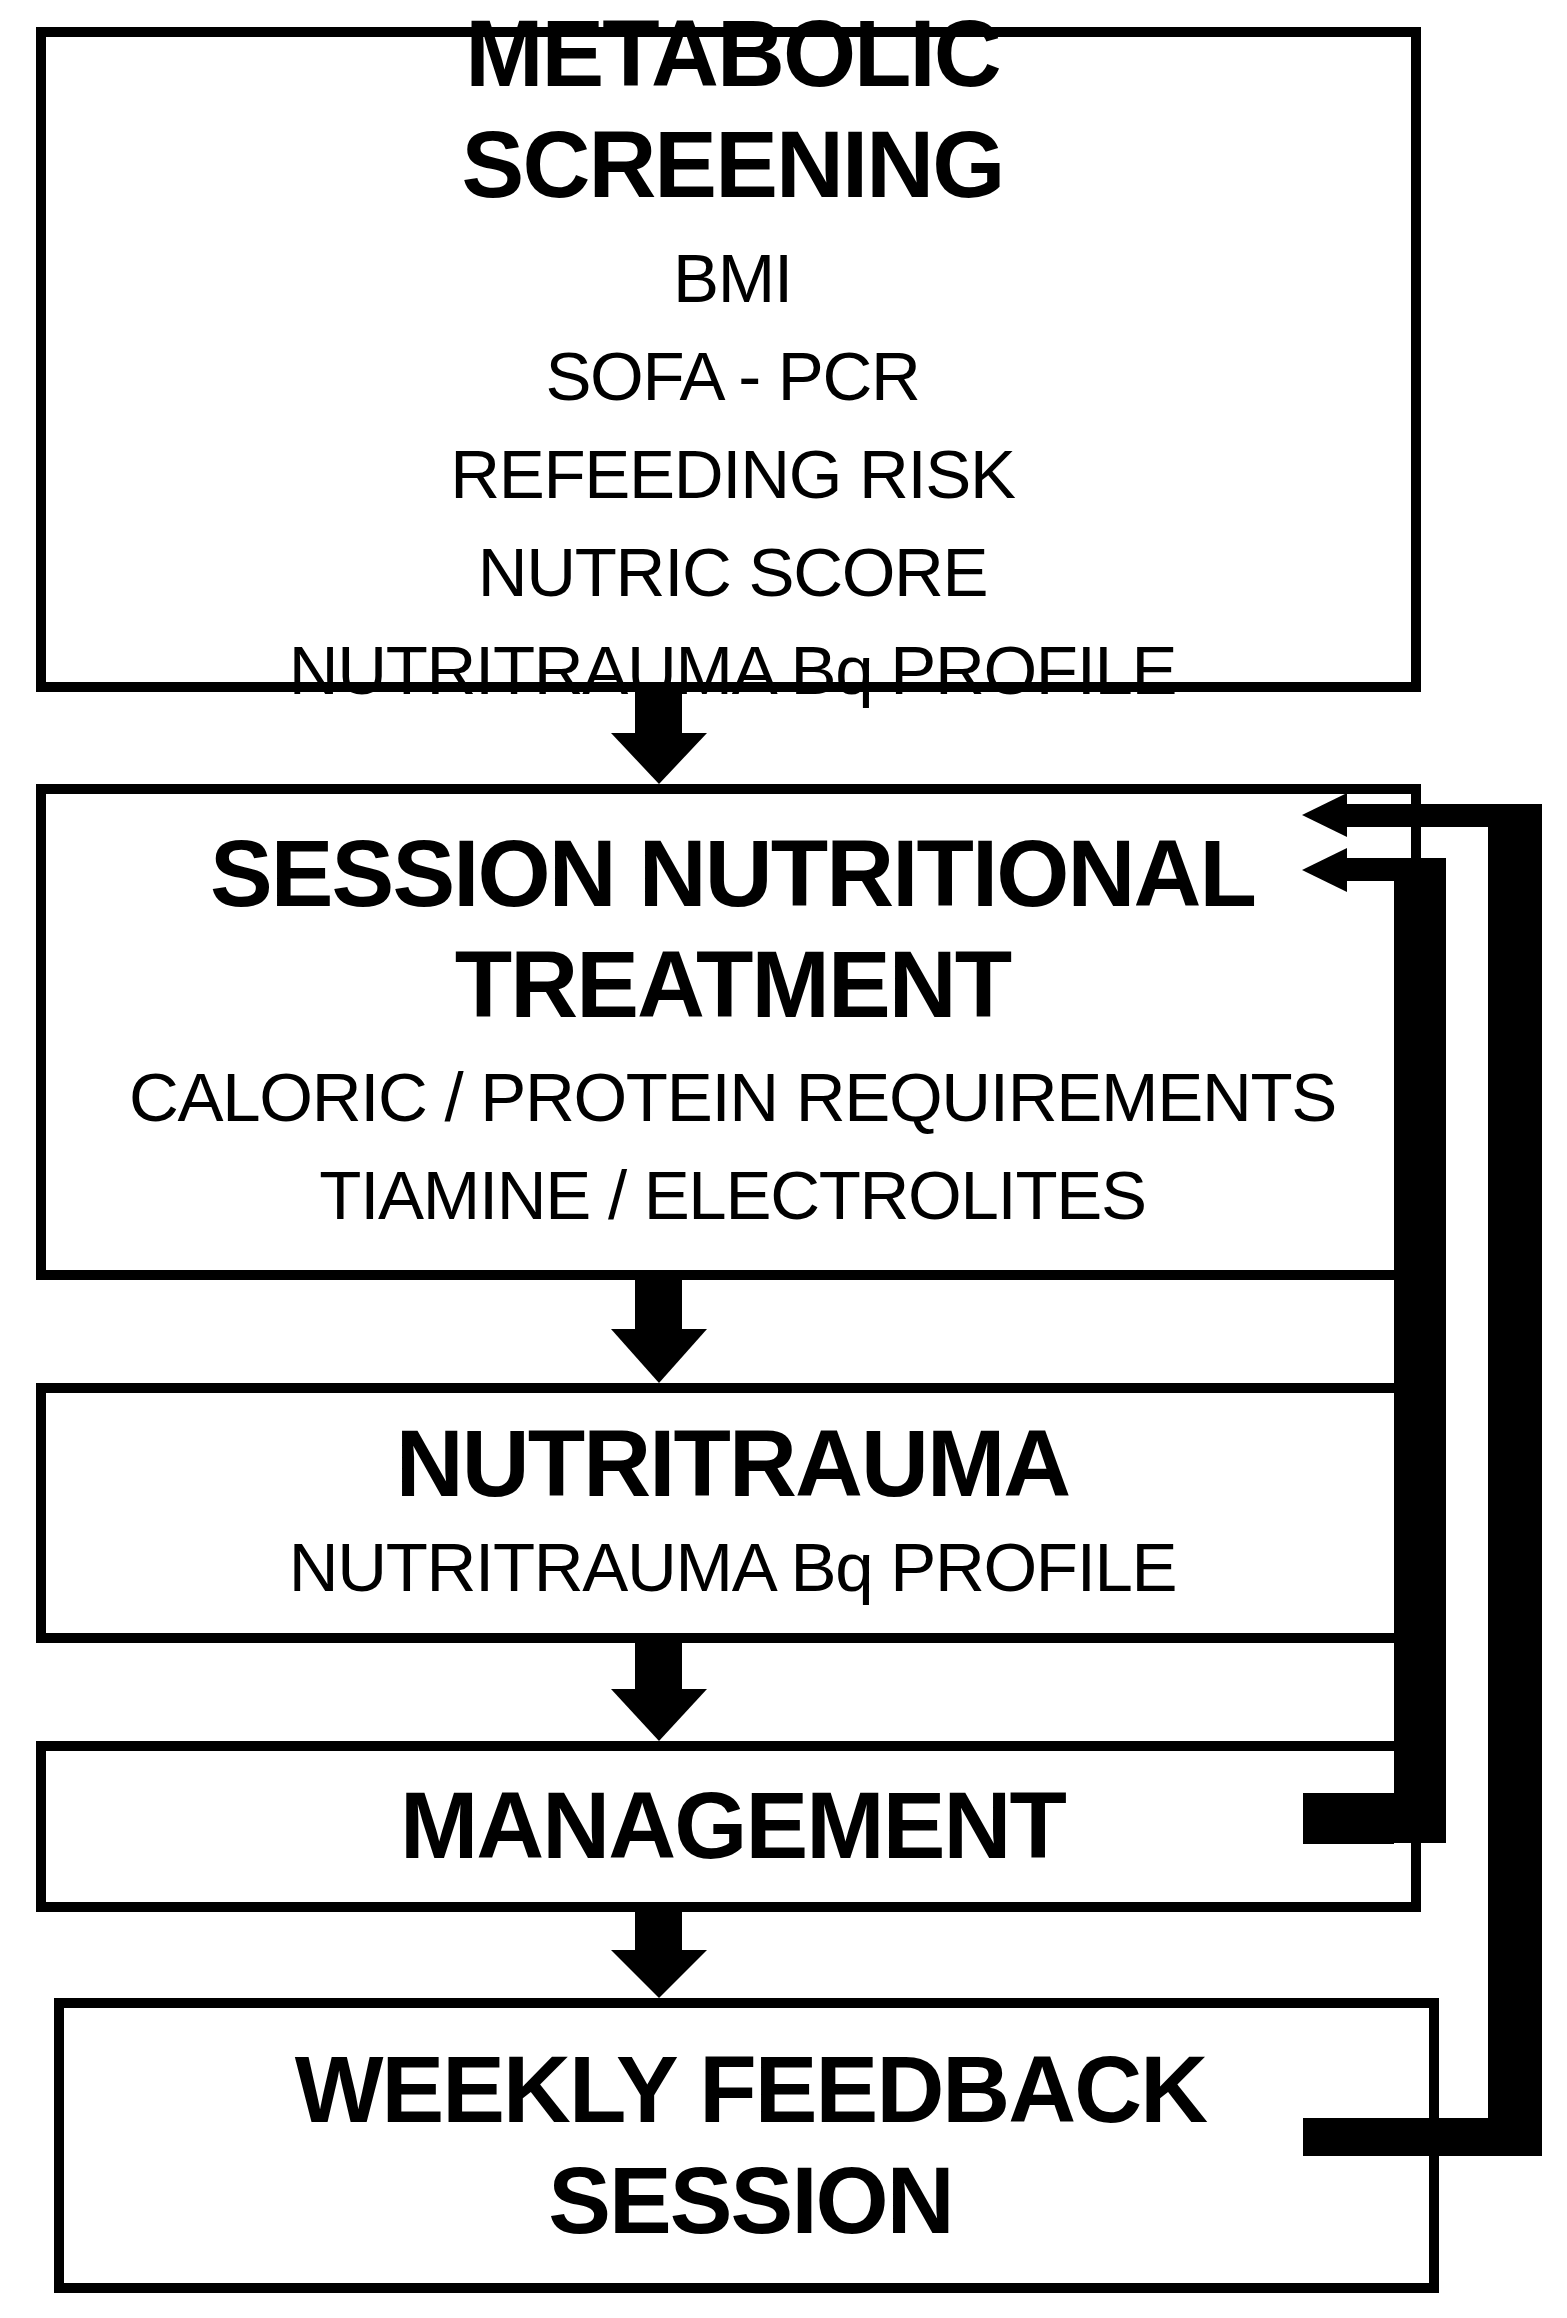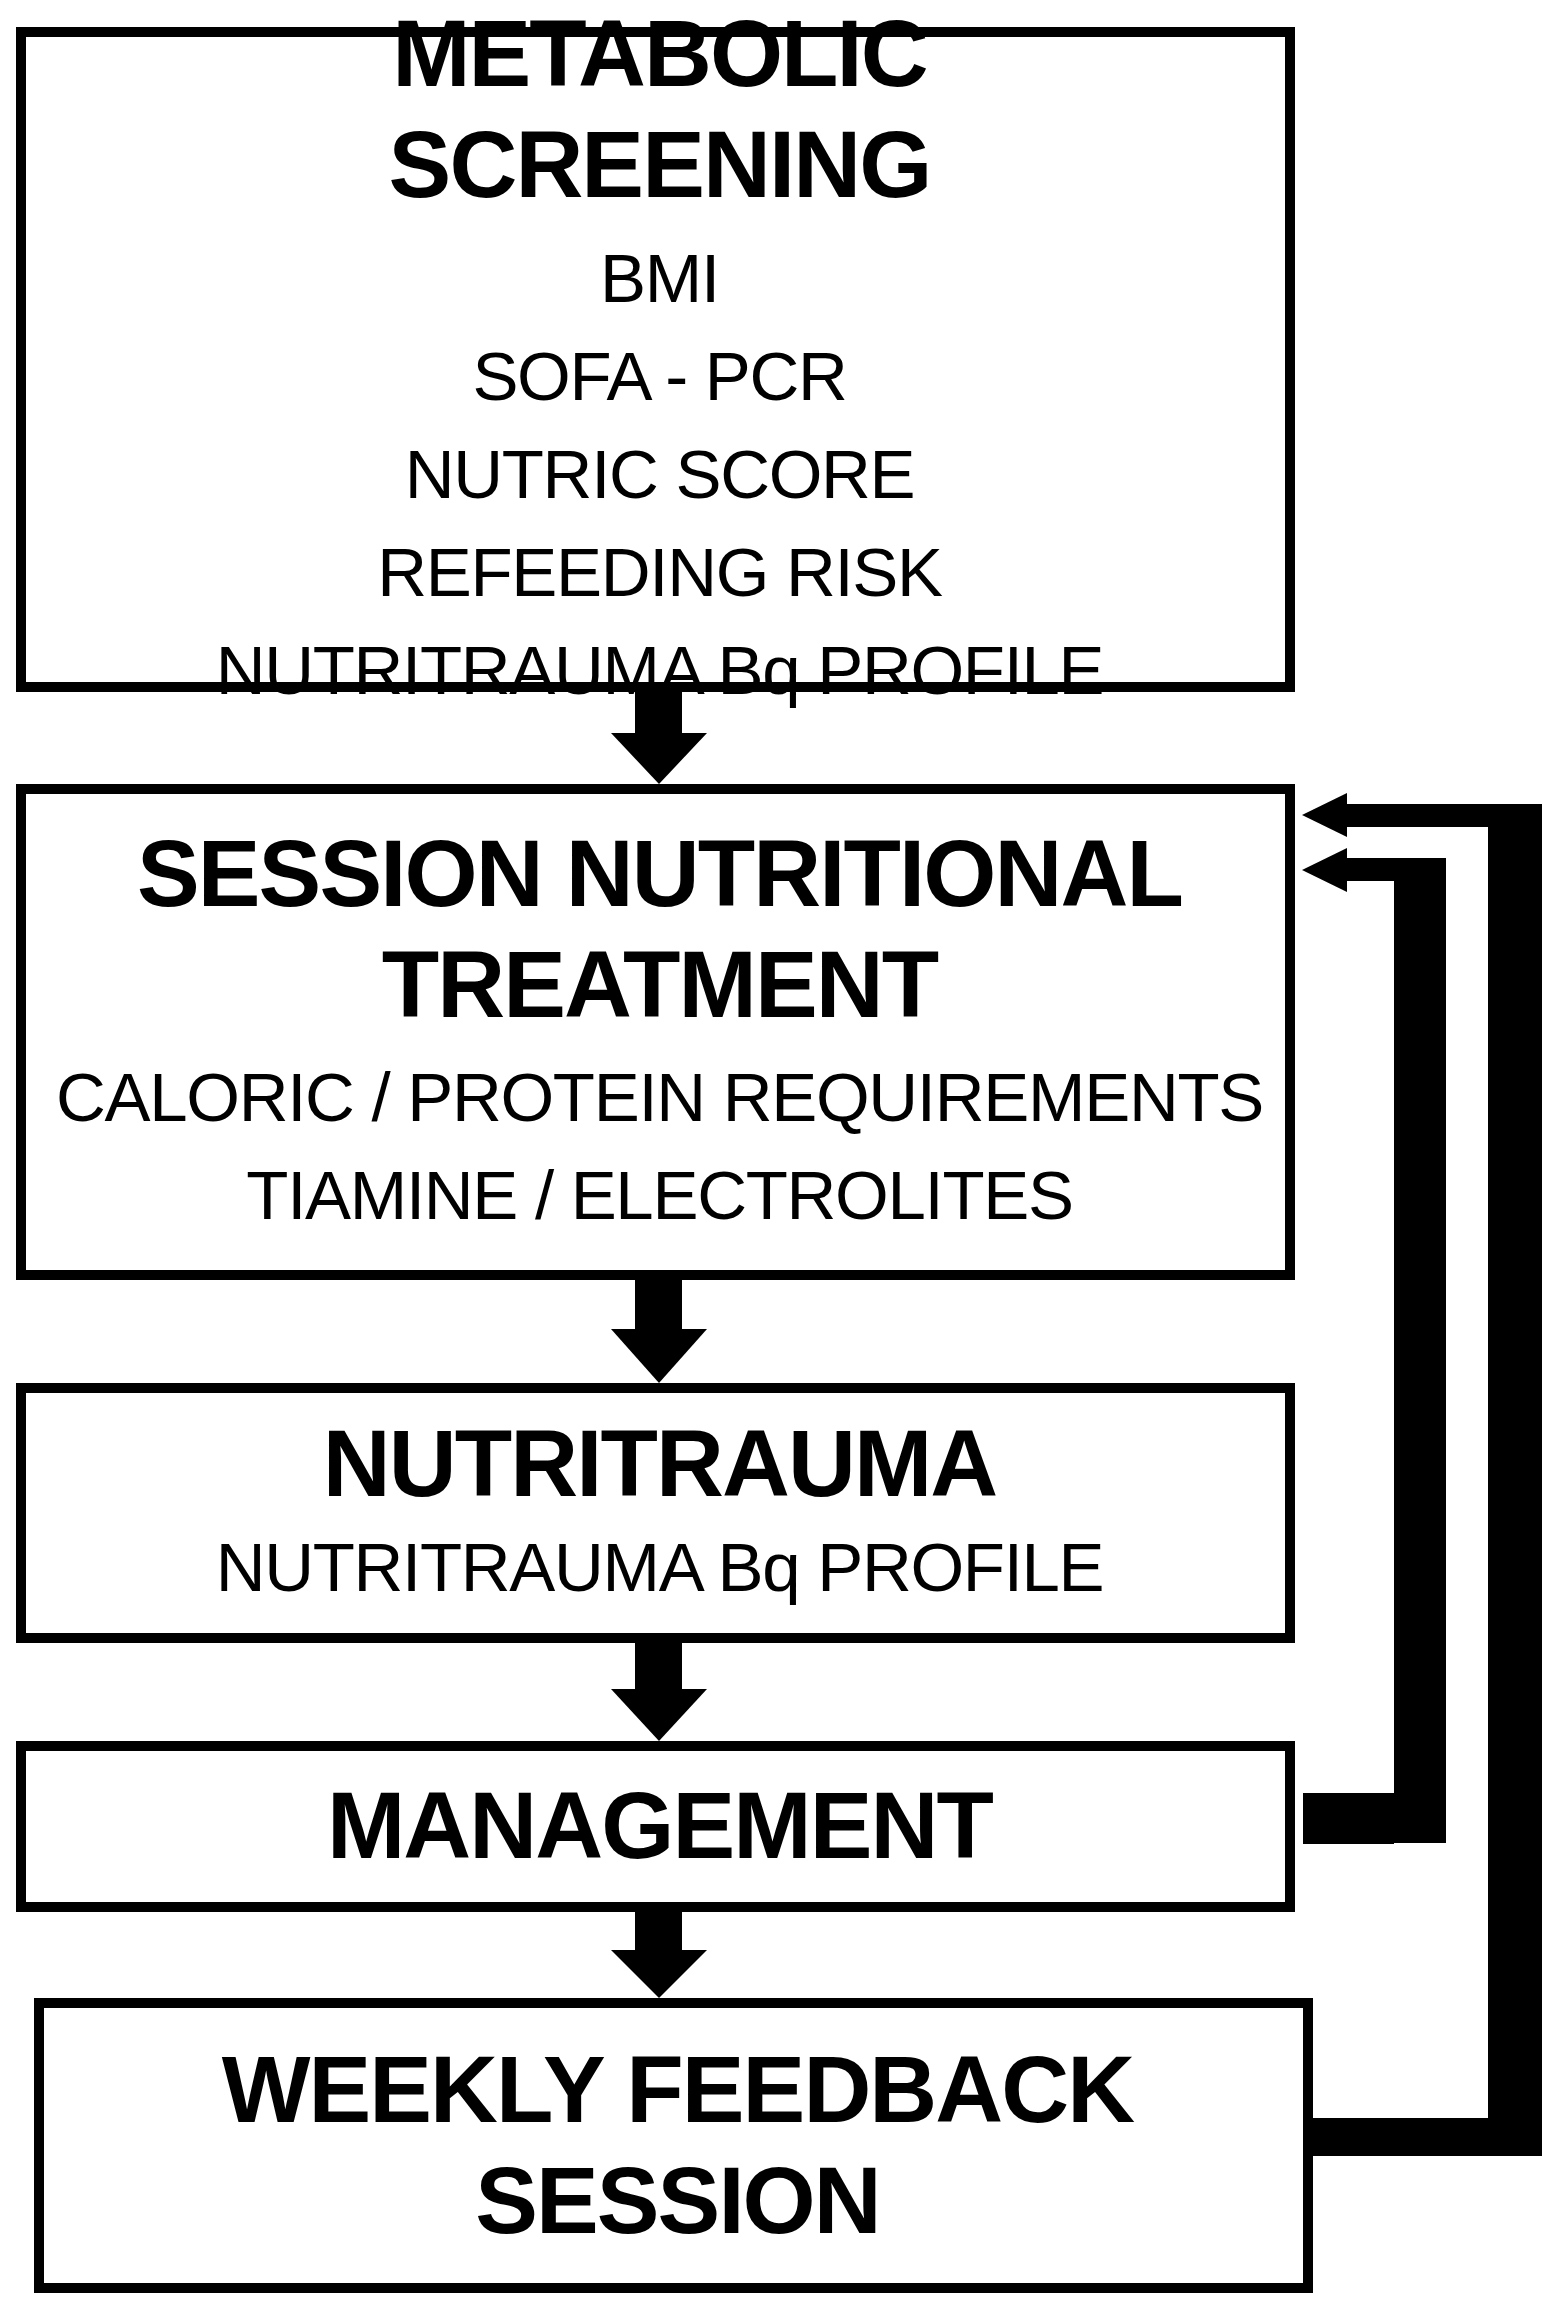--- a/index.html
+++ b/index.html
@@ -2,21 +2,21 @@
 <html style="font-size:10.2px"><head>
 <meta charset="utf-8">
 <style>
   :root { --ink: #000000; --paper: #ffffff; }
   html,body { margin:0; padding:0; background:var(--paper); }
   #stage {
     position:relative; width:1567px; height:2319px; background:var(--paper);
     font-family:"Liberation Sans", sans-serif; color:var(--ink); overflow:hidden;
   }
   .box {
-    position:absolute; left:16px; width:1279px; box-sizing:border-box;
+    position:absolute; left:36px; width:1385px; box-sizing:border-box;
     border:10.2px solid var(--ink); background:var(--paper);
     display:flex; flex-direction:column; align-items:center; justify-content:center;
     text-align:center;
     padding-left:8px;
   }
   .box-title {
     font-weight:700; font-size:94px; line-height:1.18; letter-spacing:-1.9px;
     max-width:1083px;
   }
   .box-item {
@@ -41,22 +41,22 @@
 </style>
 </head>
 <body>
 
 <div id="stage">
 
   <div class="box" style="top:27px; height:665px;">
     <div class="box-title title-gap">METABOLIC SCREENING</div>
     <div class="box-item">BMI</div>
     <div class="box-item">SOFA - PCR</div>
+    <div class="box-item">REFEEDING RISK</div>
     <div class="box-item">NUTRIC SCORE</div>
-    <div class="box-item">REFEEDING RISK</div>
     <div class="box-item">NUTRITRAUMA Bq PROFILE</div>
   </div>
 
   <div class="flow-arrow" style="top:692px; height:92px;">
     <div class="arrow-stem" style="height:41px;"></div>
     <div class="arrow-head" style="top:41px; border-top:51px solid var(--ink);"></div>
   </div>
 
   <div class="box" style="top:784px; height:496px;">
     <div class="box-title title-gap">SESSION NUTRITIONAL TREATMENT</div>

